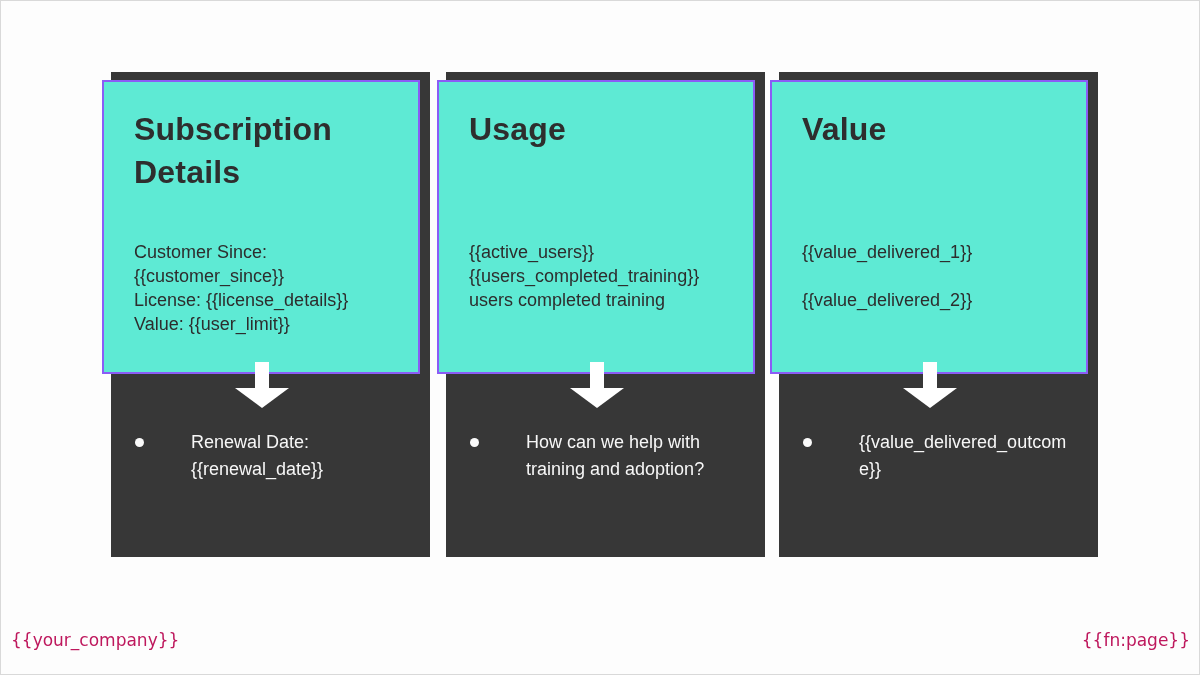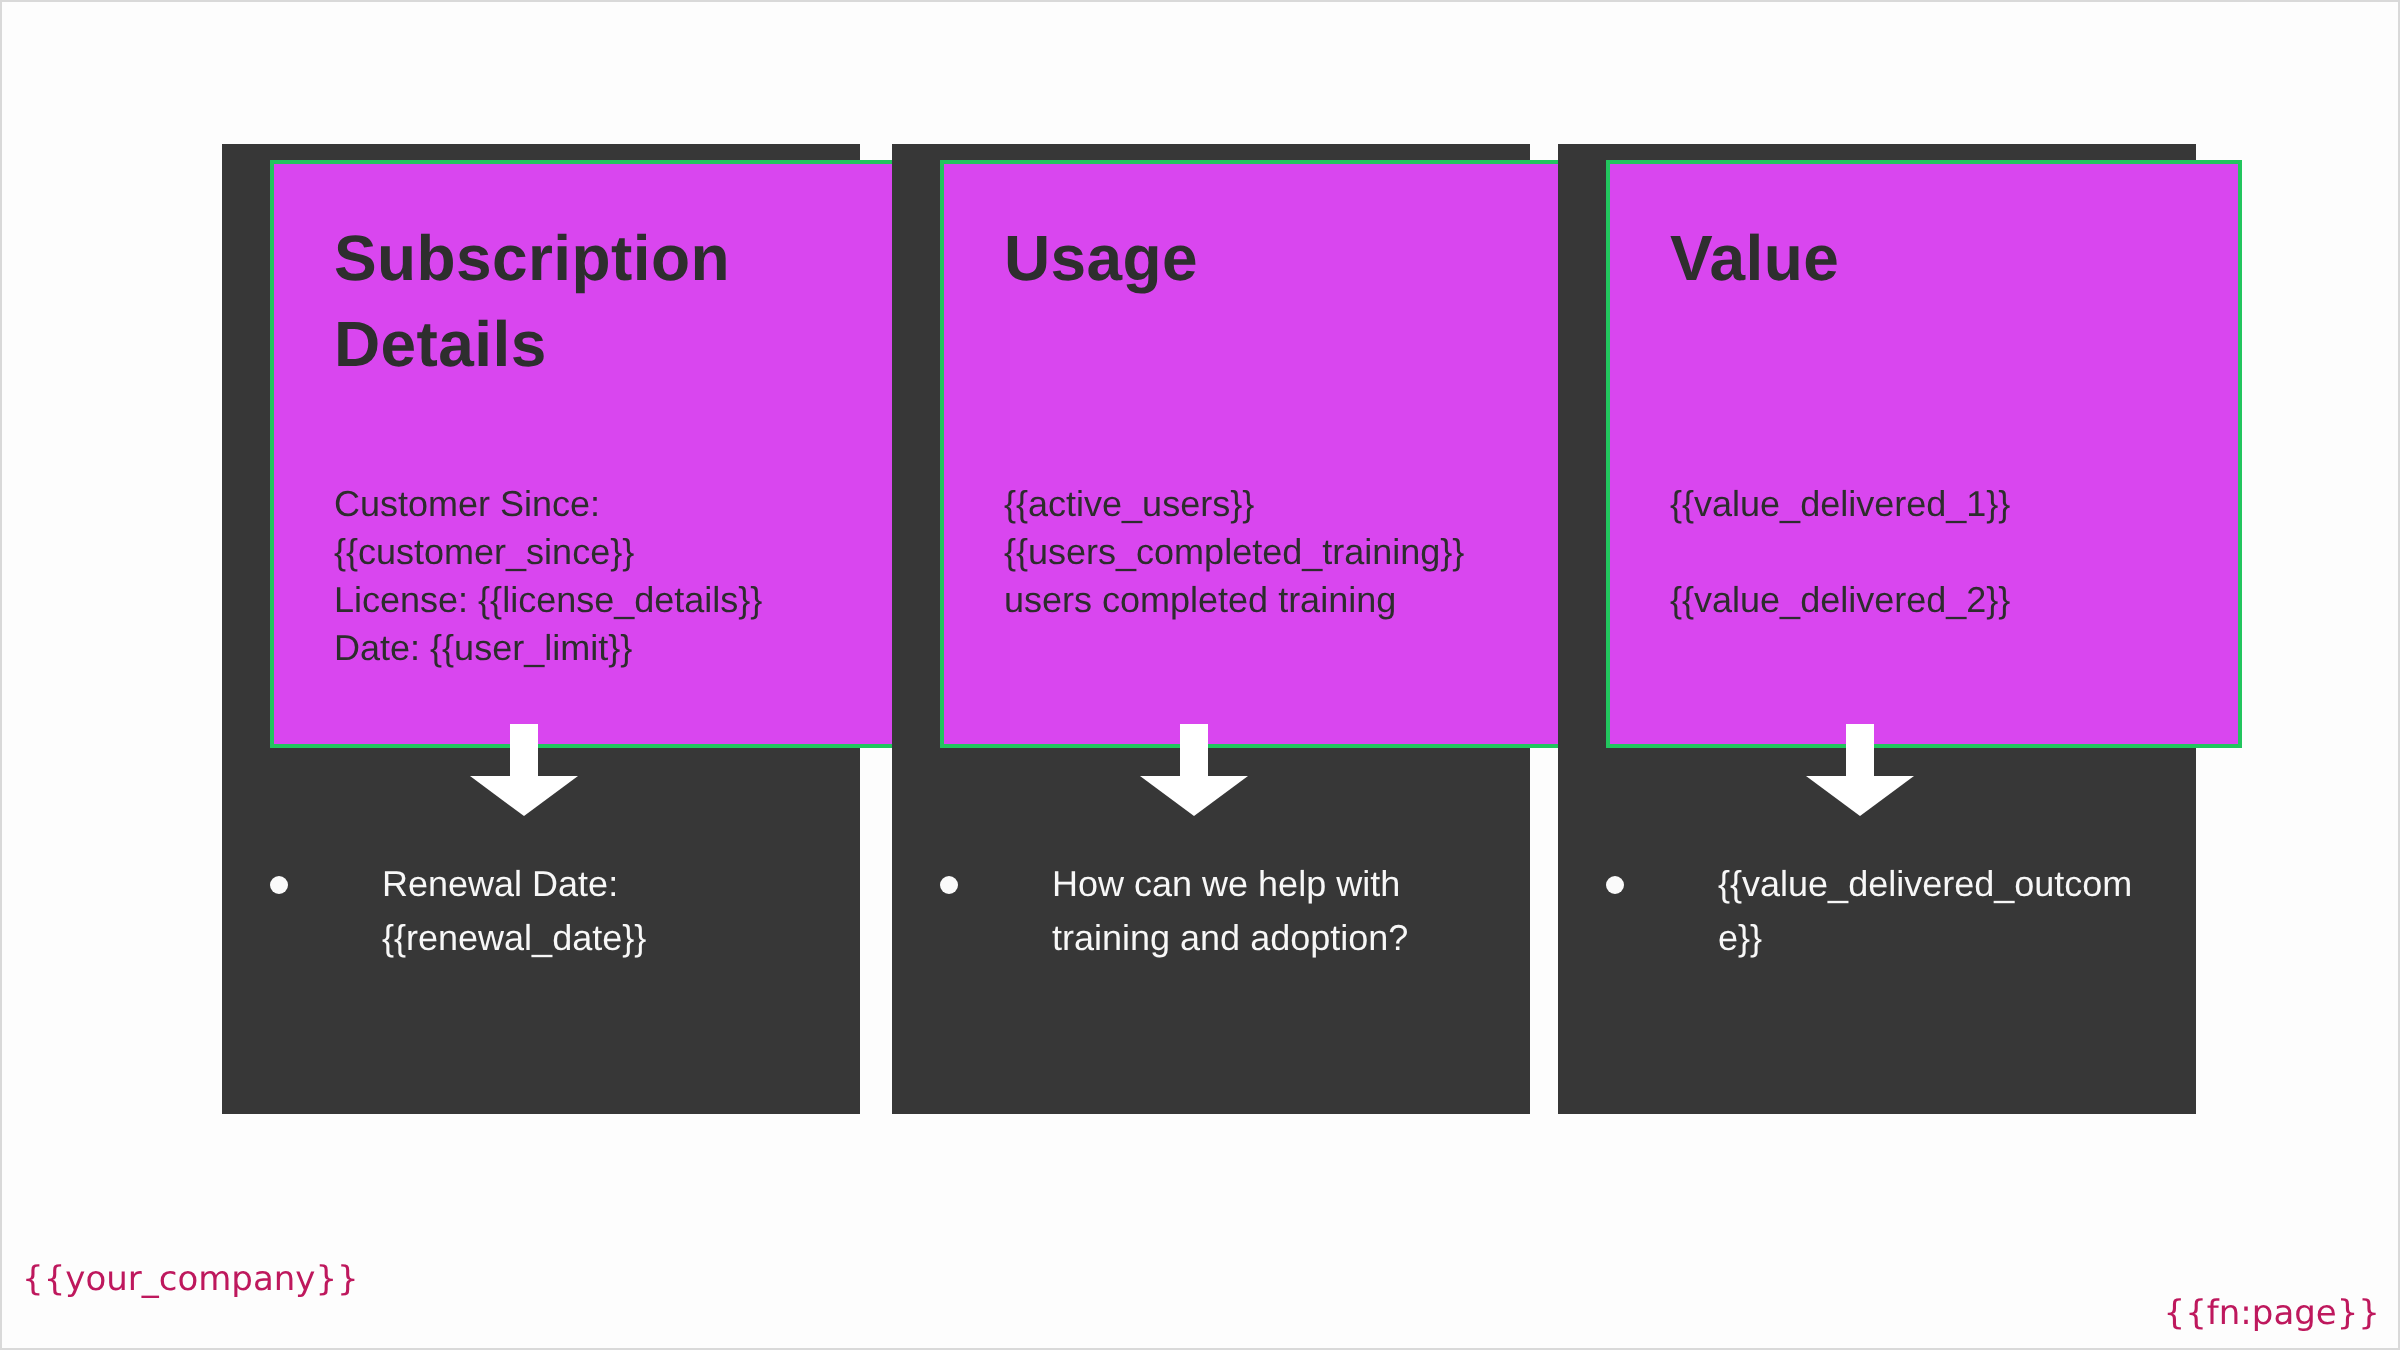--- a/index.html
+++ b/index.html
@@ -18,24 +18,23 @@
   }
   .card{
     position:absolute;top:71px;width:330px;height:485px;
   }
   .card-shadow{
     position:absolute;left:9px;top:0;width:319px;height:485px;
     background:#373737;
   }
   .card-panel{
     position:absolute;left:0;top:8px;width:318px;height:294px;
-    background:#d946ef;
-    border:2px solid #22c55e;
+    background:#5eead4;
+    border:2px solid #8b5cf6;
     box-sizing:border-box;
-    margin-left:33px;
   }
   .card-title{
     position:absolute;left:30px;top:26px;right:18px;
     margin:0;
     font-size:32px;line-height:43px;font-weight:700;
     color:#2e2e2e;
     letter-spacing:.2px;
   }
   .card-body{
     position:absolute;left:30px;top:158px;right:14px;
@@ -76,36 +75,36 @@
     white-space:pre-line;
   }
   .bullet-text.break{word-break:break-all;}
   .footer-text{
     position:absolute;top:628px;
     font-family:"DejaVu Sans",sans-serif;
     font-size:17px;line-height:22px;
     color:#be185d;
   }
   .footer-left{left:10px;}
-  .footer-right{right:9px;text-align:left;margin-top:17px;}
+  .footer-right{right:9px;text-align:left;}
 </style>
 </head>
 <body>
 
 <div class="slide">
 
   <div class="card" style="left:101px;">
     <div class="card-shadow"></div>
     <div class="card-panel">
       <h2 class="card-title">Subscription Details</h2>
       <div class="card-body">
         <div class="body-line"><span class="b">Customer Since:</span><span class="r"></span></div>
         <div class="body-line"><span class="b"></span><span class="r">{{customer_since}}</span></div>
         <div class="body-line"><span class="b">License:</span><span class="r"> {{license_details}}</span></div>
-        <div class="body-line"><span class="b">Date:</span><span class="r"> {{user_limit}}</span></div>
+        <div class="body-line"><span class="b">Value:</span><span class="r"> {{user_limit}}</span></div>
       </div>
     </div>
     <div class="arrow">
       <div class="arrow-stem"></div>
       <div class="arrow-head"></div>
     </div>
     <div class="bullet-row">
       <span class="bullet-marker"></span>
       <div class="bullet-text">Renewal Date:
 {{renewal_date}}</div>

